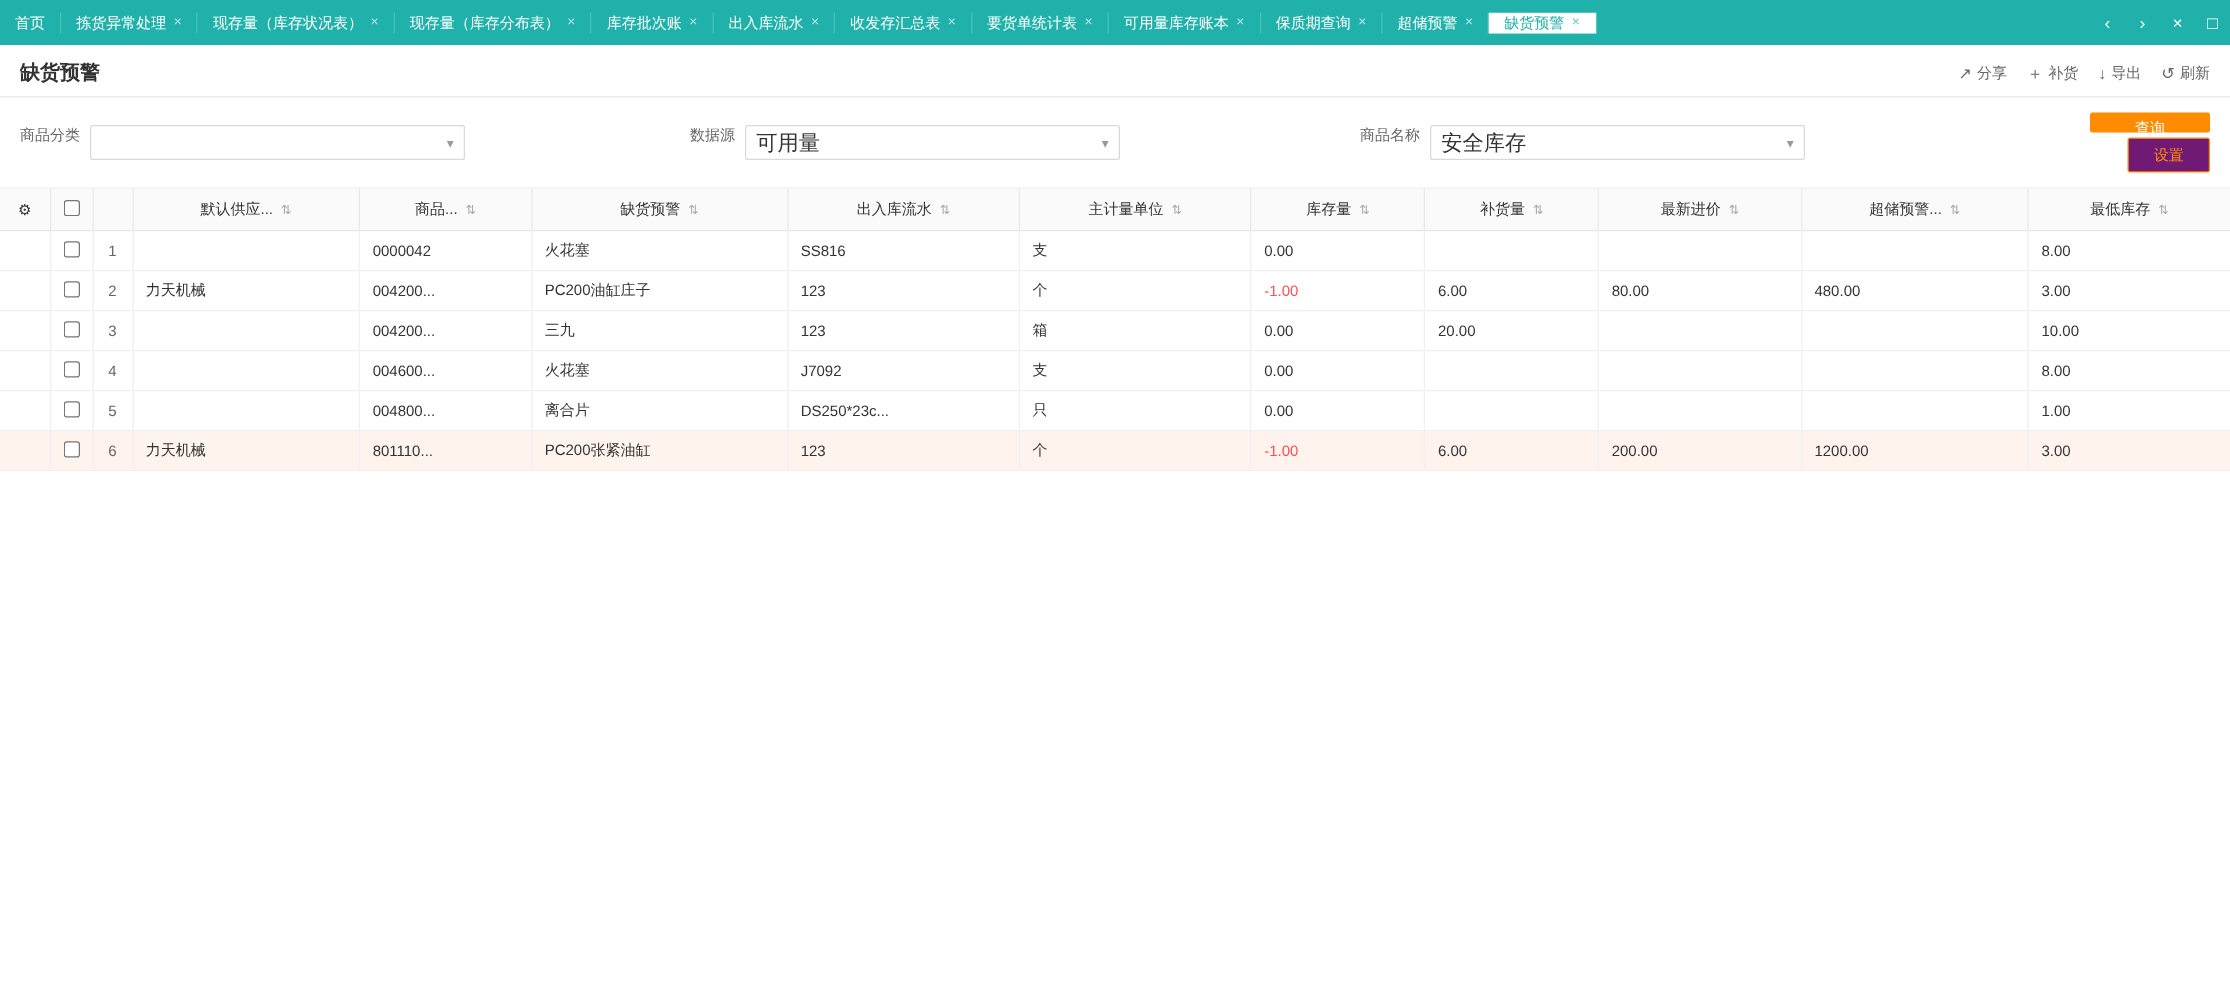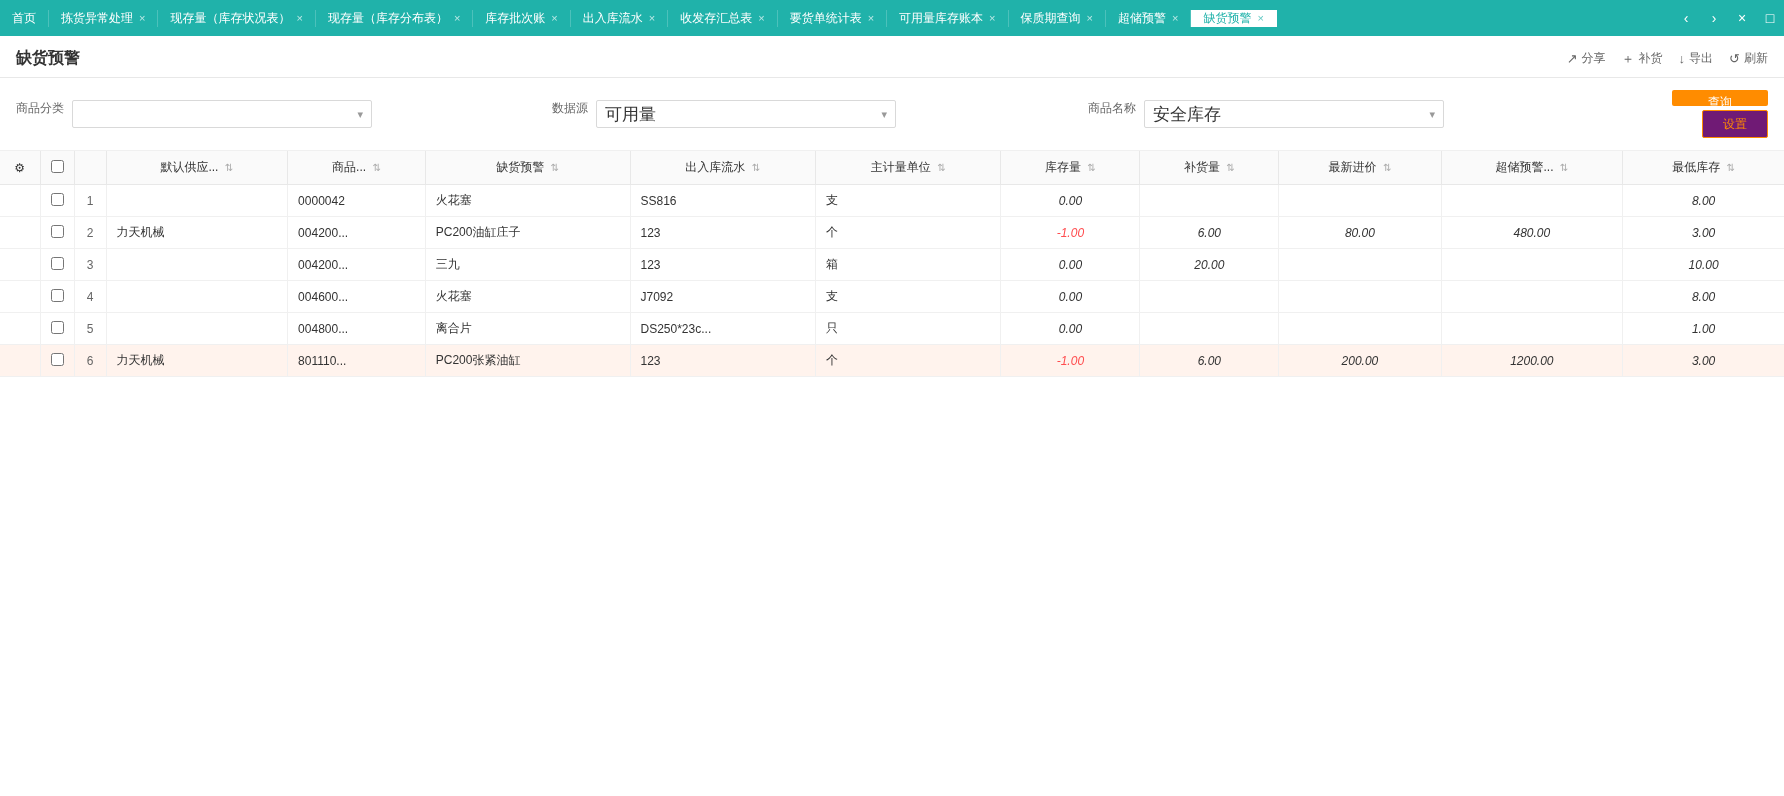--- a/index.html
+++ b/index.html
@@ -175,21 +175,21 @@
       border-bottom: 1px solid #f0f0f0;
     }
     tbody tr.highlighted { background: #fff3ed; }
     tbody td {
       padding: 7px 10px;
       color: #333;
       border-right: 1px solid #f0f0f0;
       white-space: nowrap;
     }
     tbody td:last-child { border-right: none; }
-    .td-num { text-align: center; font-style: italic; }
+    .td-num { text-align: left; }
     .td-center { text-align: center; }
 
     .checkbox-cell { width: 32px; text-align: center; }
     .gear-cell { width: 40px; text-align: center; }
 
     .row-index { color: #666; text-align: center; }
     input[type="checkbox"] { cursor: pointer; }
   </style>
 </head>
 <body>

